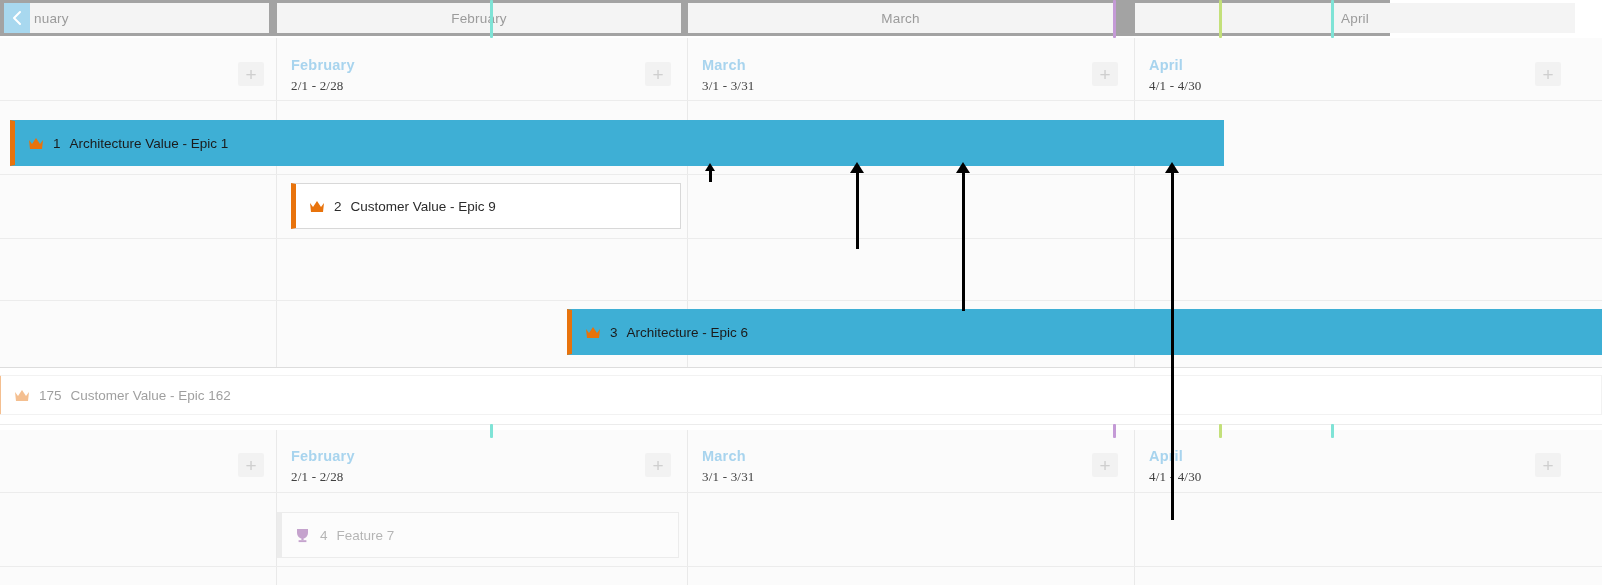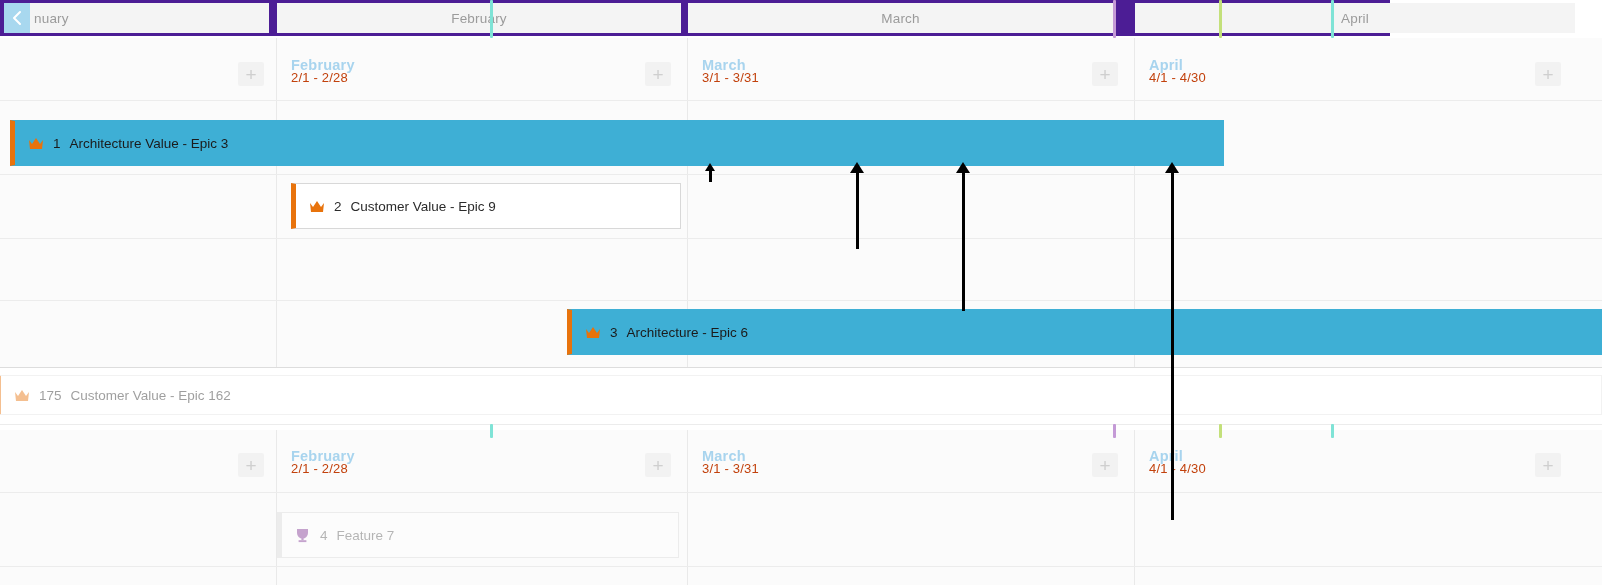--- a/index.html
+++ b/index.html
@@ -5,21 +5,21 @@
   html,body{margin:0;padding:0;}
   body{
     width:1602px;height:585px;overflow:hidden;position:relative;
     background:#ffffff;
     font-family:"Liberation Sans","DejaVu Sans",sans-serif;
     -webkit-font-smoothing:antialiased;
   }
   .board{position:absolute;inset:0;}
 
   
-  .tabstrip{position:absolute;left:0;top:0;width:1390px;height:36px;background:#4c1d95;}
+  .tabstrip{position:absolute;left:0;top:0;width:1390px;height:36px;background:#a3a3a3;}
   .tab{
     position:absolute;top:3px;height:30px;background:#f4f4f4;
     display:flex;align-items:center;justify-content:center;
     font-size:13.5px;color:#9b9b9b;letter-spacing:.2px;
     box-sizing:border-box;
   }
   .tab.first{justify-content:flex-start;padding-left:30px;}
   .backbtn{
     position:absolute;left:4px;top:3px;width:26px;height:30px;background:#a8d8ef;
     display:flex;align-items:center;justify-content:center;cursor:pointer;z-index:6;
@@ -32,21 +32,21 @@
   
   .colsep{position:absolute;width:1px;background:#e9e9e9;}
 
   
   .mhead{position:absolute;height:50px;box-sizing:border-box;}
   .mhead .mname{
     position:absolute;left:14px;top:7px;font-size:14.5px;font-weight:bold;
     color:#a8d4ee;letter-spacing:.2px;
   }
   .mhead .mrange{
-    position:absolute;left:14px;top:20px;font-size:13px;color:#c2410c;letter-spacing:.2px;
+    position:absolute;left:14px;top:28px;font-size:13px;color:#404040;letter-spacing:.2px;font-family:Liberation Serif, serif;
   }
   .addbtn{
     position:absolute;width:26px;height:24px;background:#f2f2f2;border-radius:2px;
     display:flex;align-items:center;justify-content:center;
     color:#cfcfcf;font-size:19px;line-height:1;cursor:pointer;user-select:none;
   }
 
   
   .laneband{position:absolute;left:0;width:1602px;background:#fbfbfb;}
   .lanerule{position:absolute;left:0;width:1602px;height:1px;background:#ececec;}
@@ -160,21 +160,21 @@
   <div class="lanerule" style="top:300px;"></div>
   <div class="lanerule strong" style="top:367px;"></div>
 
   <div class="card teal" style="left:10px;top:120px;width:1214px;height:46px;">
     <span class="ico">
       <svg width="16" height="13" viewBox="0 0 16 13">
         <path d="M1 3 L4 7 L8 1 L12 7 L15 3 L14 12 L2 12 Z" fill="#e8730c"></path>
       </svg>
     </span>
     <span class="cid">1</span>
-    <span class="ctitle">Architecture Value - Epic 3</span>
+    <span class="ctitle">Architecture Value - Epic 1</span>
   </div>
 
   <div class="card" style="left:291px;top:183px;width:390px;height:46px;">
     <span class="ico">
       <svg width="16" height="13" viewBox="0 0 16 13">
         <path d="M1 3 L4 7 L8 1 L12 7 L15 3 L14 12 L2 12 Z" fill="#e8730c"></path>
       </svg>
     </span>
     <span class="cid">2</span>
     <span class="ctitle">Customer Value - Epic 9</span>

